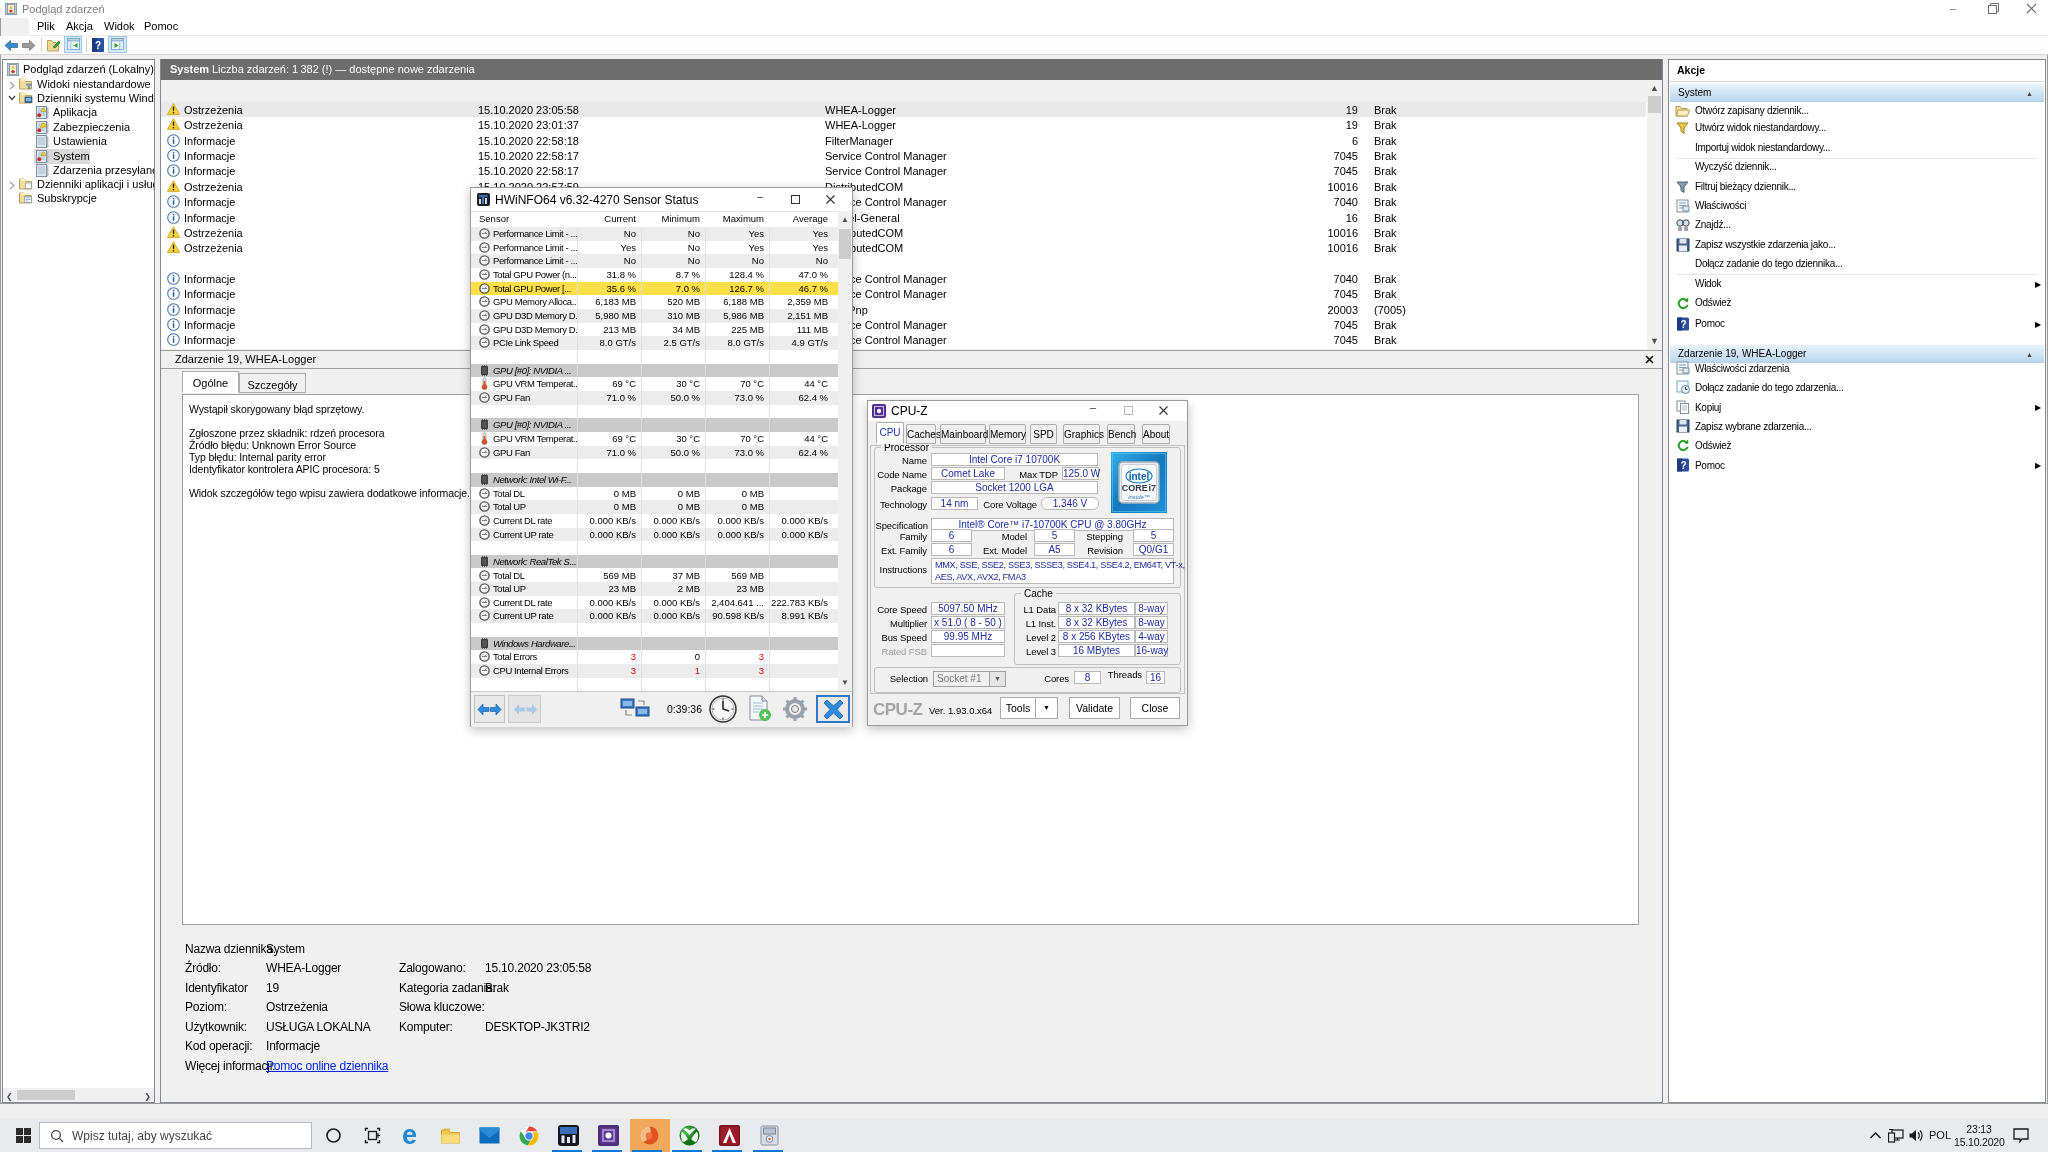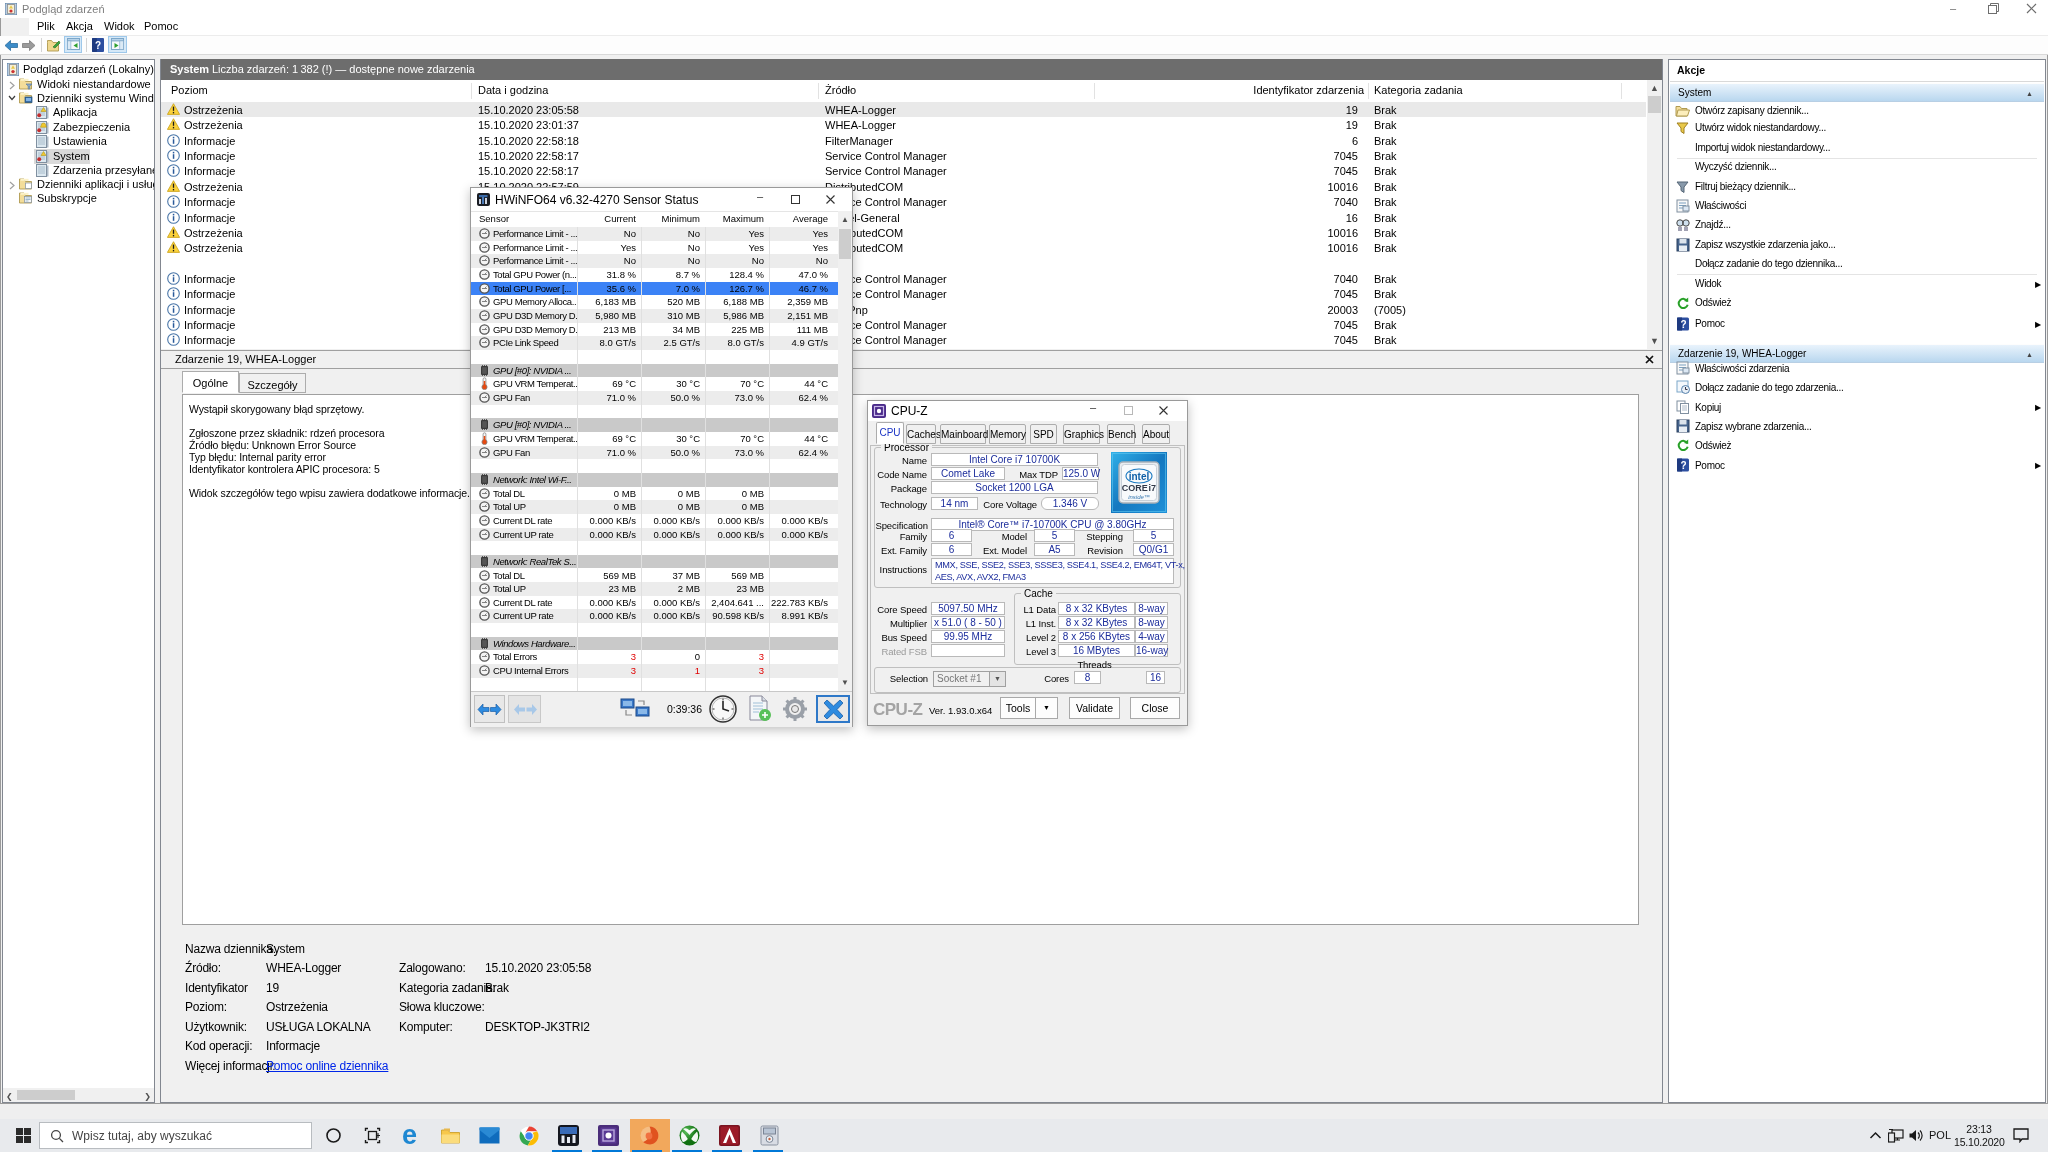--- a/index.html
+++ b/index.html
@@ -204,32 +204,20 @@
       <div class="abs" style="left:3px;top:4px;color:#505050;font-size:8px">❮</div>
       <div class="abs" style="right:3px;top:4px;color:#505050;font-size:8px">❯</div>
       <div class="abs" style="left:14px;top:2px;width:58px;height:10px;background:#cdcdcd"></div>
     </div>
   </div>
   <div id="center">
     <div id="sysbar">
         <b style="position:absolute;left:9px">System</b>
         <span style="position:absolute;left:51px">Liczba zdarzeń: 1 382 (!) — dostępne nowe zdarzenia</span>
       </div>
-    <div id="listhdr">
-      <div class="abs" style="left:10px;top:4px">Poziom</div>
-      <div class="abs" style="left:317px;top:4px">Data i godzina</div>
-      <div class="abs" style="left:664px;top:4px">Żródło</div>
-      <div class="abs" style="left:1040px;top:4px;width:163px;text-align:right">Identyfikator zdarzenia</div>
-      <div class="abs" style="left:1213px;top:4px">Kategoria zadania</div>
-      <div class="hsep" style="left:310px"></div>
-      <div class="hsep" style="left:657px"></div>
-      <div class="hsep" style="left:933px"></div>
-      <div class="hsep" style="left:1207px"></div>
-      <div class="hsep" style="left:1460px"></div>
-    </div>
     <div id="list">
     <div class="row" style="top:0.00px;background:#e9e9e9;">
           <svg class="abs" style="left:6px;top:1px" width="13" height="12" viewBox="0 0 13 12">
             <path d="M6.5 0.7 L12.6 11.4 L0.4 11.4 Z" fill="#fbd23c" stroke="#c8a014" stroke-width="0.8"></path>
             <rect x="5.85" y="3.6" width="1.3" height="4.2" fill="#1a1a1a"></rect>
             <rect x="5.85" y="8.9" width="1.3" height="1.5" fill="#1a1a1a"></rect>
           </svg>
           <div class="rowc" style="left:23px">Ostrzeżenia</div>
           <div class="rowc" style="left:317px">15.10.2020 23:05:58</div>
           <div class="rowc" style="left:664px">WHEA-Logger</div>
@@ -642,21 +630,21 @@
         <svg class="abs" style="left:8px;top:1px" width="11" height="11" viewBox="0 0 11 11">
           <circle cx="5.5" cy="5.5" r="4.6" fill="#f4f4f4" stroke="#555" stroke-width="1.4"></circle>
           <path d="M3 5.5 h5 M5.5 5.5 L7.5 3.5" stroke="#777" stroke-width="0.9" fill="none"></path>
         </svg>
         <div class="hcell" style="left:22px;width:84px;overflow:hidden;letter-spacing:-0.4px;">Total GPU Power (n...</div>
         <div class="hcell hval" style="left:105px;width:60px;">31.8 %</div>
         <div class="hcell hval" style="left:169px;width:60px;">8.7 %</div>
         <div class="hcell hval" style="left:233px;width:60px;">128.4 %</div>
         <div class="hcell hval" style="left:297px;width:60px;">47.0 %</div>
       </div>
-      <div class="hrow" style="top:54.64px;background:#3b82f6;">
+      <div class="hrow" style="top:54.64px;background:#fde047;">
         <svg class="abs" style="left:8px;top:1px" width="11" height="11" viewBox="0 0 11 11">
           <circle cx="5.5" cy="5.5" r="4.6" fill="#f4f4f4" stroke="#555" stroke-width="1.4"></circle>
           <path d="M3 5.5 h5 M5.5 5.5 L7.5 3.5" stroke="#777" stroke-width="0.9" fill="none"></path>
         </svg>
         <div class="hcell" style="left:22px;width:84px;overflow:hidden;letter-spacing:-0.4px;">Total GPU Power [...</div>
         <div class="hcell hval" style="left:105px;width:60px;">35.6 %</div>
         <div class="hcell hval" style="left:169px;width:60px;">7.0 %</div>
         <div class="hcell hval" style="left:233px;width:60px;">126.7 %</div>
         <div class="hcell hval" style="left:297px;width:60px;">46.7 %</div>
       </div>
@@ -1058,21 +1046,21 @@
     <div class="czf" style="left:190px;top:229px;width:77px;">8 x 256 KBytes</div>
     <div class="czf" style="left:267px;top:229px;width:33px;">4-way</div>
     <div class="czlab" style="left:93px;top:245px;width:95px;">Level 3</div>
     <div class="czf" style="left:190px;top:243px;width:77px;">16 MBytes</div>
     <div class="czf" style="left:267px;top:243px;width:33px;">16-way</div>
     <div class="gbox" style="left:6px;top:266px;width:305px;height:24px"></div>
     <div class="czlab" style="left:-35px;top:272px;width:95px;">Selection</div>
     <div class="abs" style="left:65px;top:270px;width:73px;height:16px;background:#f0f0f0;border:1px solid #a0a0a0;box-sizing:border-box;color:#777;font-size:10px;line-height:14px;padding-left:3px">Socket #1<span class="abs" style="right:0;top:0;width:15px;height:14px;background:#e4e4e4;border-left:1px solid #a0a0a0;text-align:center;font-size:7px;color:#555;line-height:14px">▼</span></div>
     <div class="czlab" style="left:106px;top:272px;width:95px;">Cores</div>
     <div class="czf" style="left:206px;top:270px;width:27px;">8</div>
-    <div class="czlab" style="left:179px;top:258px;width:95px;text-align:center;">Threads</div>
+    <div class="czlab" style="left:179px;top:268px;width:95px;">Threads</div>
     <div class="czf" style="left:278px;top:270px;width:19px;">16</div>
     <div class="abs" style="left:5px;top:299px;font-size:17px;font-weight:bold;color:#a4a4a4;letter-spacing:-0.5px">CPU-Z</div>
     <div class="abs" style="left:61px;top:304px;font-size:9.5px">Ver. 1.93.0.x64</div>
     <div class="czbtn" style="left:132px;top:296px;width:36px">Tools</div>
     <div class="czbtn" style="left:167px;top:296px;width:23px;font-size:7px;line-height:19px">▼</div>
     <div class="czbtn" style="left:201px;top:296px;width:51px">Validate</div>
     <div class="czbtn" style="left:262px;top:296px;width:50px">Close</div>
   </div>
 <div id="taskbar">
     <svg class="abs" style="left:16px;top:9px" width="15" height="15" viewBox="0 0 15 15">

